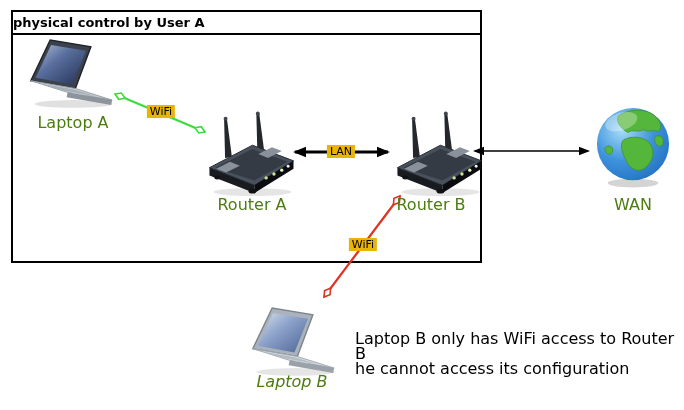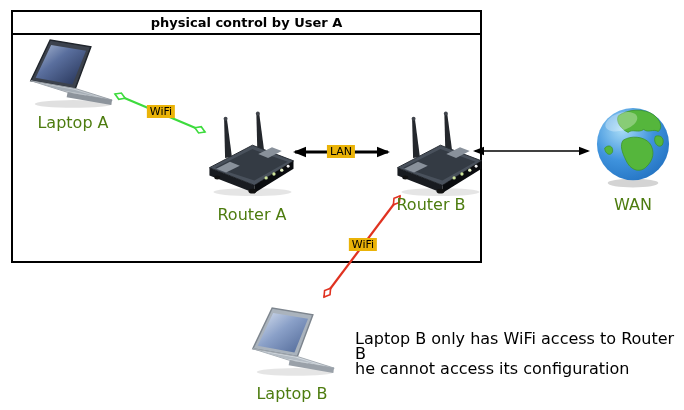--- a/index.html
+++ b/index.html
@@ -1,21 +1,21 @@
 <!DOCTYPE html>
 <html><head>
 <meta charset="utf-8">
 <style>
   html,body{margin:0;padding:0;background:#fff;}
   .canvas{position:relative;width:684px;height:410px;background:#fff;
           font-family:"DejaVu Sans","Liberation Sans",sans-serif;overflow:hidden;}
   .group-box{position:absolute;left:11px;top:10px;width:471px;height:253px;
              border:2px solid #000;box-sizing:border-box;z-index:1;background:transparent;}
   .group-title{height:21px;line-height:21px;border-bottom:2px solid #000;
-               text-align:center;font-weight:bold;font-size:13px;color:#000;}
+               text-align:left;font-weight:bold;font-size:13px;color:#000;}
   .icon{position:absolute;z-index:3;}
   .links-layer{position:absolute;left:0;top:0;z-index:5;pointer-events:none;}
   .node-label{position:absolute;transform:translateX(-50%);font-size:16px;color:#4d7c0f;
               white-space:nowrap;z-index:6;}
   .link-label{position:absolute;transform:translateX(-50%);font-size:11px;color:#000;
               background:#eab308;padding:0 3px;white-space:nowrap;z-index:6;}
   .annotation{position:absolute;left:355px;top:331px;font-size:16px;line-height:15px;
               color:#000;z-index:6;}
 </style>
 </head>
@@ -149,24 +149,24 @@
     </g>
 
     <g>
       <line x1="400" y1="196" x2="324" y2="297" stroke-width="2.2" stroke="#e03220"></line>
       <polygon points="0,0 5.5,-3.4 11,0 5.5,3.4" fill="#ffffff" stroke-width="1.6" transform="translate(400,196) rotate(126.95)" stroke="#e03220"></polygon>
       <polygon points="0,0 5.5,-3.4 11,0 5.5,3.4" fill="#ffffff" stroke-width="1.6" transform="translate(324,297) rotate(-53.05)" stroke="#e03220"></polygon>
     </g>
   </svg>
 
   <div class="node-label" style="left:73px;top:113px;">Laptop A</div>
-  <div class="node-label" style="left:252px;top:205px;">Router A</div>
+  <div class="node-label" style="left:252px;top:195px;">Router A</div>
   <div class="node-label" style="left:431px;top:195px;text-align:center;">Router B</div>
   <div class="node-label" style="left:633px;top:195px;">WAN</div>
-  <div class="node-label" style="left:292px;top:384px;">Laptop B</div>
+  <div class="node-label" style="left:292px;top:372px;font-style:italic;">Laptop B</div>
 
   <div class="link-label" style="left:161px;top:105px;">WiFi</div>
   <div class="link-label" style="left:341px;top:145px;">LAN</div>
   <div class="link-label" style="left:363px;top:238px;">WiFi</div>
 
   <div class="annotation">
     <div>Laptop B only has WiFi access to Router B</div>
     <div>he cannot access its configuration</div>
   </div>
 

